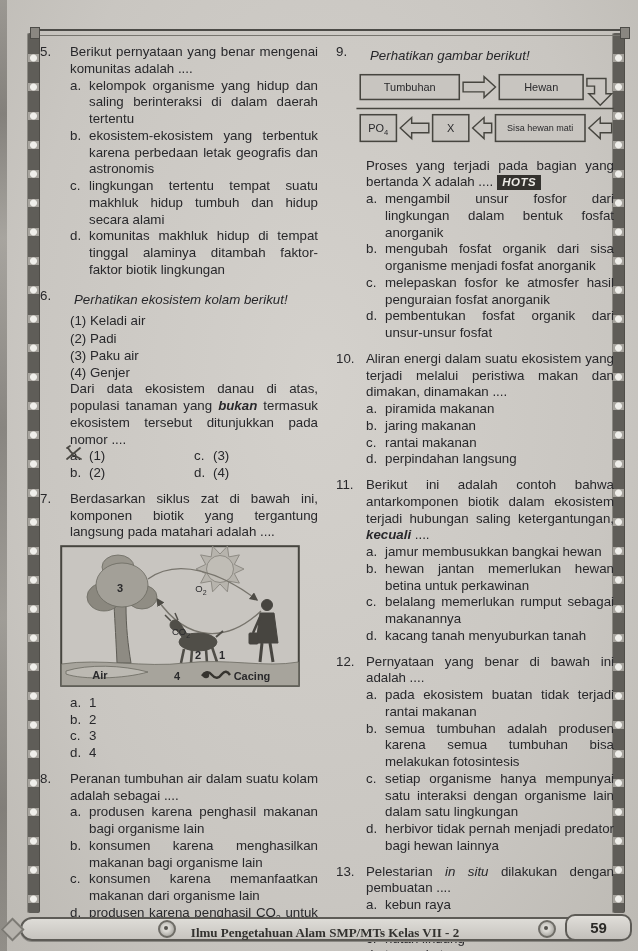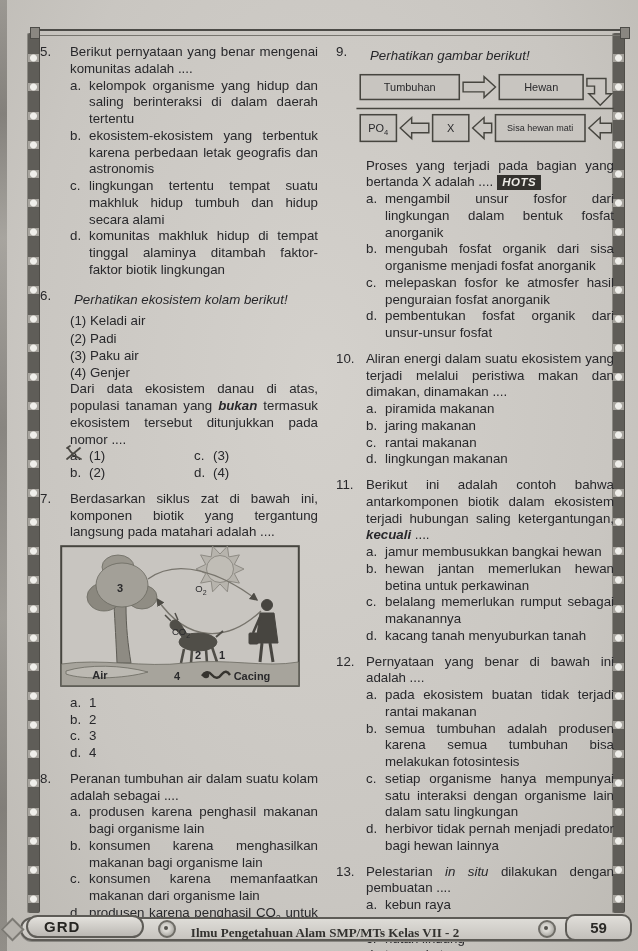--- a/index.html
+++ b/index.html
@@ -293,21 +293,21 @@
           <div class="opt">
             <span class="olet">b.</span>
             <span class="otxt">jaring makanan</span>
           </div>
           <div class="opt">
             <span class="olet">c.</span>
             <span class="otxt">rantai makanan</span>
           </div>
           <div class="opt">
             <span class="olet">d.</span>
-            <span class="otxt">lingkungan makanan</span>
+            <span class="otxt">perpindahan langsung</span>
           </div>
         </div>
       </section>
 
       <section class="q">
         <div class="qnum">11.</div>
         <div class="qbody">
           <p class="stem"><span>Berikut ini adalah contoh bahwa antarkomponen biotik dalam ekosistem terjadi hubungan saling ketergantungan, </span><span class="bi">kecuali</span><span> ....</span></p>
           <div class="opt">
             <span class="olet">a.</span>
@@ -374,20 +374,17 @@
         </div>
       </section>
     </div>
   </div>
 
   <div class="footer">
     <div class="footer-bar">
       <div class="footer-title">Ilmu Pengetahuan Alam SMP/MTs Kelas VII - 2</div>
     </div>
     <div class="fdiamond"></div>
-    <div class="grd-tab">
-      <span class="grd-text">GRD</span>
-    </div>
     <div class="fcircle fcircle-left"></div>
     <div class="fcircle fcircle-right"></div>
     <div class="pagenum">59</div>
   </div>
 </div>
 
 </body></html>

